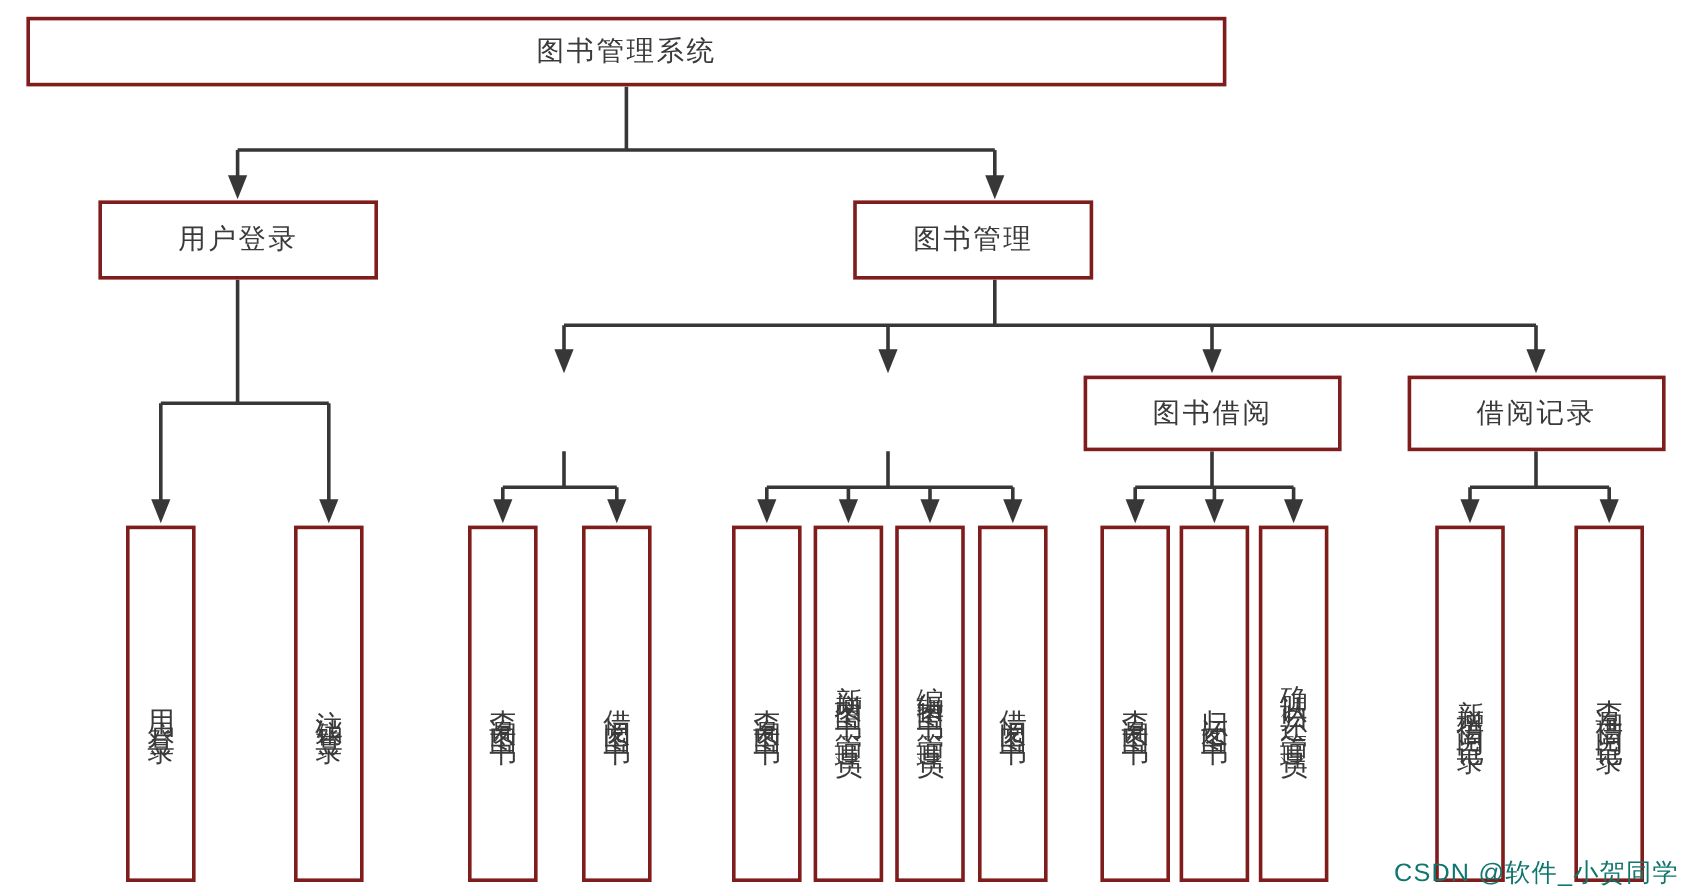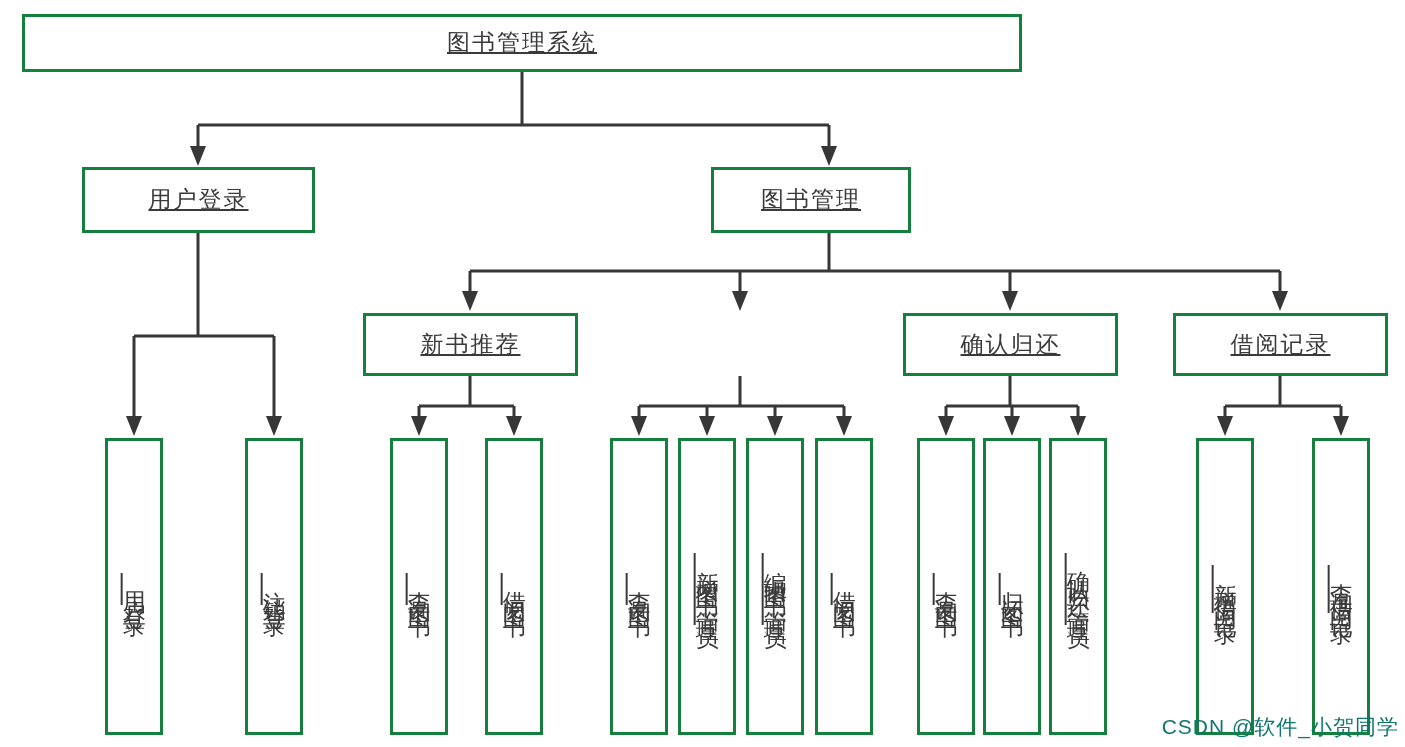--- a/index.html
+++ b/index.html
@@ -17,30 +17,29 @@
   }
   .connectors {
     position: absolute;
     left: 0; top: 0;
     width: 1405px; height: 747px;
   }
   .box {
     position: absolute;
     box-sizing: border-box;
     background: #ffffff;
-    border: 3px solid #15803d;
+    border: 3px solid #7f1d1d;
     color: #3a3a3a;
     display: flex;
     align-items: center;
     justify-content: center;
     font-size: 23px;
     letter-spacing: 2px;
     text-align: center;
     line-height: 1.1;
-    text-decoration: underline;
   }
   .vbox {
     writing-mode: vertical-rl;
     text-orientation: mixed;
     letter-spacing: 8px;
     font-size: 23px;
     padding-top: 4px;
   }
   .watermark {
     position: absolute;
@@ -95,22 +94,21 @@
       <polygon points="1217,416 1233,416 1225,436"></polygon>
       <polygon points="1333,416 1349,416 1341,436"></polygon>
     </g>
   </svg>
 
   <div class="box" style="left:22px; top:14px; width:1000px; height:58px;">图书管理系统</div>
 
   <div class="box" style="left:82px; top:167px; width:233px; height:66px;">用户登录</div>
   <div class="box" style="left:711px; top:167px; width:200px; height:66px;">图书管理</div>
 
-  <div class="box" style="left:363px; top:313px; width:215px; height:63px;">新书推荐</div>
-  <div class="box" style="left:903px; top:313px; width:215px; height:63px;">确认归还</div>
+  <div class="box" style="left:903px; top:313px; width:215px; height:63px;">图书借阅</div>
   <div class="box" style="left:1173px; top:313px; width:215px; height:63px;">借阅记录</div>
 
   <div class="box vbox" style="left:105px; top:438px; width:58px; height:297px;">用户登录</div>
   <div class="box vbox" style="left:245px; top:438px; width:58px; height:297px;">注销登录</div>
 
   <div class="box vbox" style="left:390px; top:438px; width:58px; height:297px;">查询图书</div>
   <div class="box vbox" style="left:485px; top:438px; width:58px; height:297px;">借阅图书</div>
 
   <div class="box vbox" style="left:610px; top:438px; width:58px; height:297px;">查询图书</div>
   <div class="box vbox" style="left:678px; top:438px; width:58px; height:297px;">新增图书（管理员）</div>

